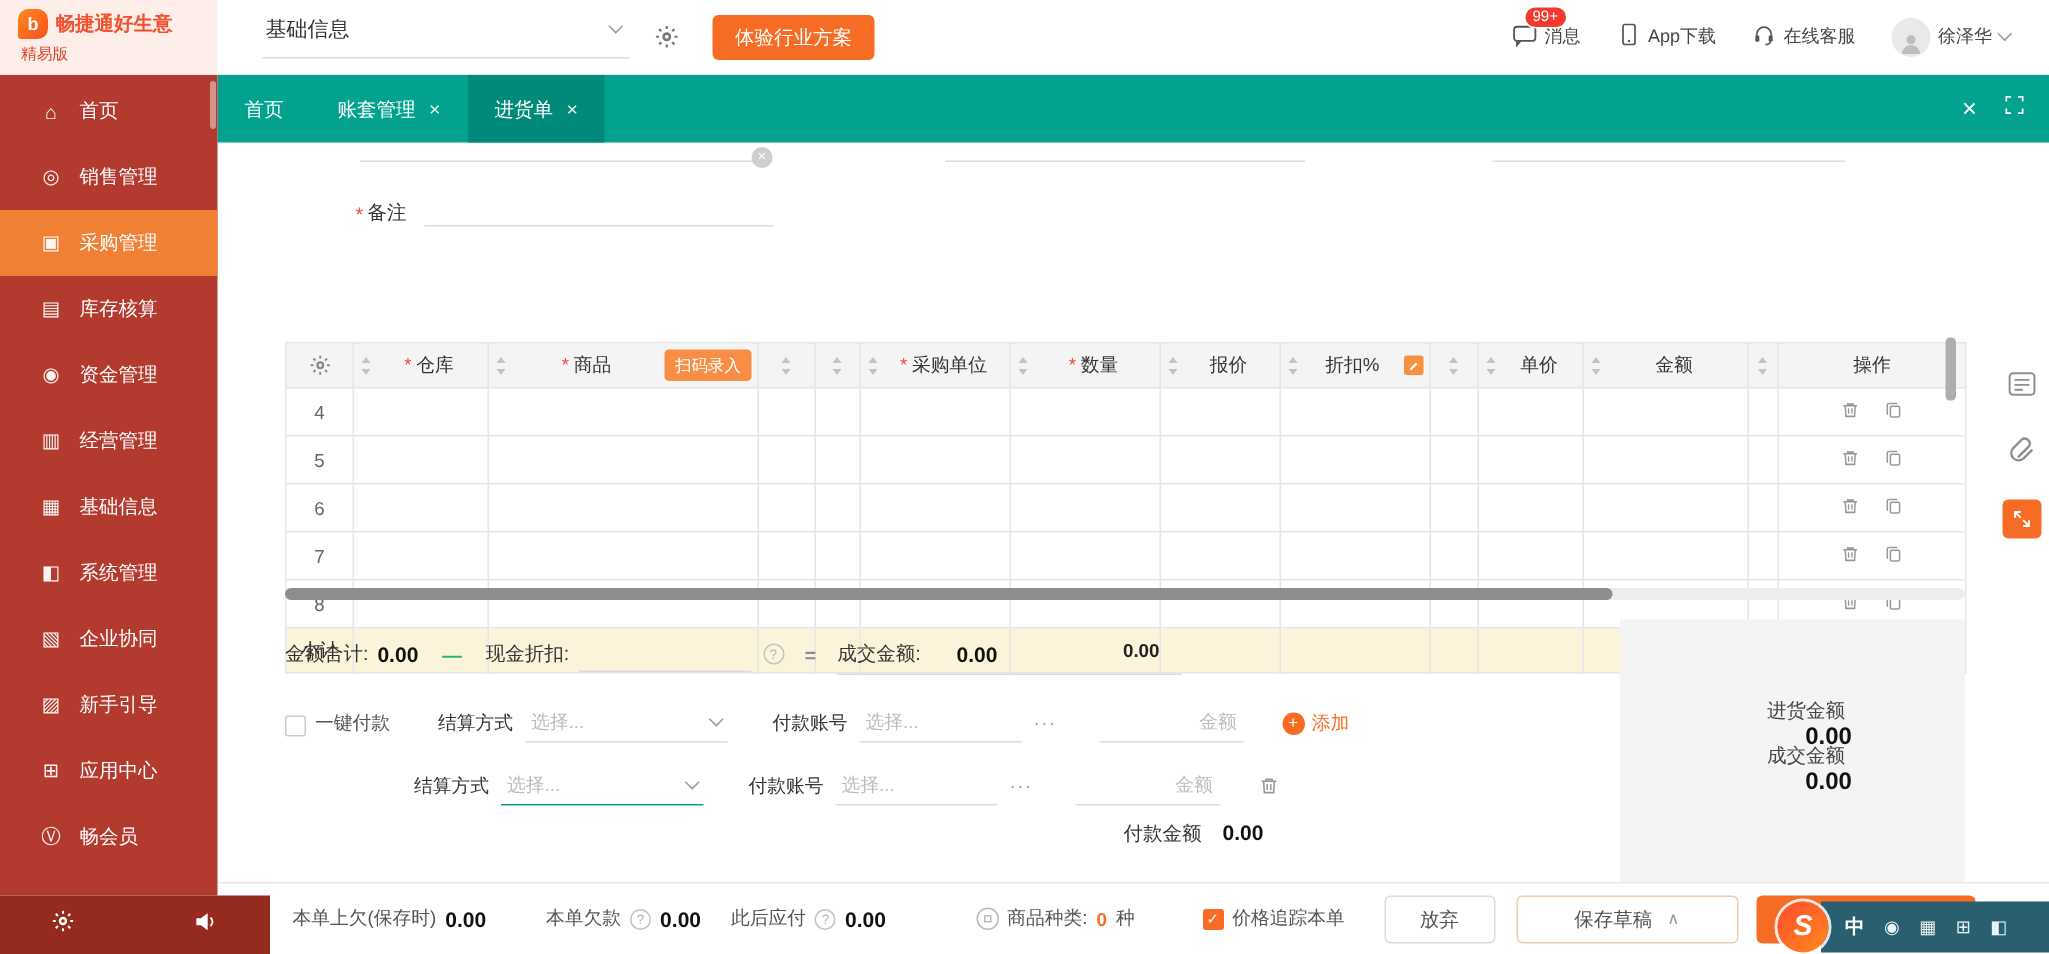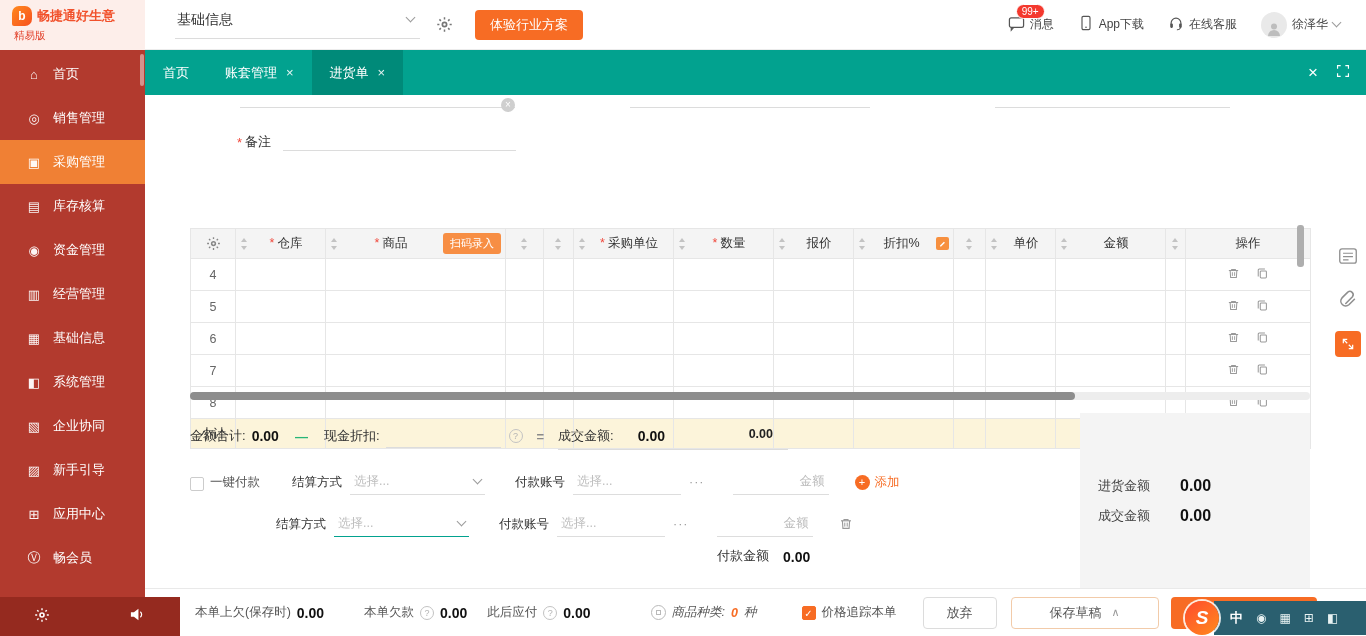--- a/index.html
+++ b/index.html
@@ -86,34 +86,34 @@
   .checkbox.checked { background:#f76c24; border-color:#f76c24; color:#fff; font-size:10px; line-height:13px; text-align:center; }
   .select { display:flex; align-items:center; justify-content:space-between; border-bottom:1px solid #ddd; height:26px; padding:0 4px; color:#bdbdbd; }
   .select.teal { border-bottom-color:#02a28f; }
   .sel-settle { width:135px; margin-left:8px; }
   .sel-account { width:108px; margin-left:8px; }
   .ellipsis-btn { color:#9a9a9a; margin-left:8px; letter-spacing:1px; }
   .amount-input { width:96px; margin-left:28px; border-bottom:1px solid #ddd; height:26px; display:flex; align-items:center; justify-content:flex-end; color:#bdbdbd; padding-right:4px; }
   .add-btn { display:flex; align-items:center; gap:5px; color:#f76c24; margin-left:26px; }
   .add-plus { width:15px; height:15px; border-radius:50%; background:#f76c24; color:#fff; font-size:11px; line-height:15px; text-align:center; }
   .pay-del { margin-left:26px; display:flex; }
-  .pay-amount { position:absolute; left:572px; top:452px; display:flex; align-items:flex-end; gap:14px; font-size:13px; color:#333; }
+  .pay-amount { position:absolute; left:604px; top:452px; display:flex; align-items:flex-start; gap:14px; font-size:13px; color:#333; }
 
   .summary-panel { position:absolute; left:935px; top:318px; width:230px; height:177px; background:#f4f4f4; padding-top:52px; }
-  .sum-row { display:flex; align-items:flex-end; padding-left:18px; height:30px; font-size:13px; color:#444; }
+  .sum-row { display:flex; align-items:center; padding-left:18px; height:30px; font-size:13px; color:#444;flex-direction:column; }
   .sum-val { margin-left:30px; font-weight:bold; font-size:16px; color:#111; }
 
   .right-strip { position:absolute; right:4px; top:150px; width:28px; display:flex; flex-direction:column; align-items:center; gap:18px; }
   .expand-btn { width:26px; height:26px; background:#f76c24; border-radius:4px; display:flex; align-items:center; justify-content:center; }
 
   
   .bottom-bar { position:absolute; left:0; right:0; bottom:0; height:48px; background:#fff; border-top:1px solid #e9e9e9; display:flex; align-items:center; padding-left:195px; font-size:12.5px; color:#555; z-index:4; }
   .stat { display:flex; align-items:center; gap:6px; white-space:nowrap; }
   .stat .bold-val { font-size:14px; }
-  .m40 { margin-left:40px; } .m20 { margin-left:20px; } .m60 { margin-left:60px;font-style:italic; } .m45 { margin-left:45px; }
+  .m40 { margin-left:40px; } .m20 { margin-left:20px; } .m60 { margin-left:60px; } .m45 { margin-left:45px; }
   .sku-circle { width:15px; height:15px; border:1px solid #b9b9b9; border-radius:50%; display:inline-flex; align-items:center; justify-content:center; }
   .sku-circle i { width:5px; height:5px; border:1px solid #b9b9b9; display:block; }
   .orange-num { color:#f76c24; font-weight:bold; }
   .btn { height:32px; border-radius:4px; display:flex; align-items:center; justify-content:center; font-size:13px; white-space:nowrap; }
   .btn-abandon { width:74px; background:#fff; border:1px solid #dcdcdc; color:#555; margin-left:26px;font-family:Liberation Serif, serif; }
   .btn-draft { width:148px; background:#fff; border:1px solid #f2cba9; color:#555; margin-left:14px; gap:10px; }
   .btn-draft .caret { color:#999; font-size:11px; }
   .btn-save { width:146px; background:#f76c24; border:none; color:#fff; margin-left:12px; }
 
   

